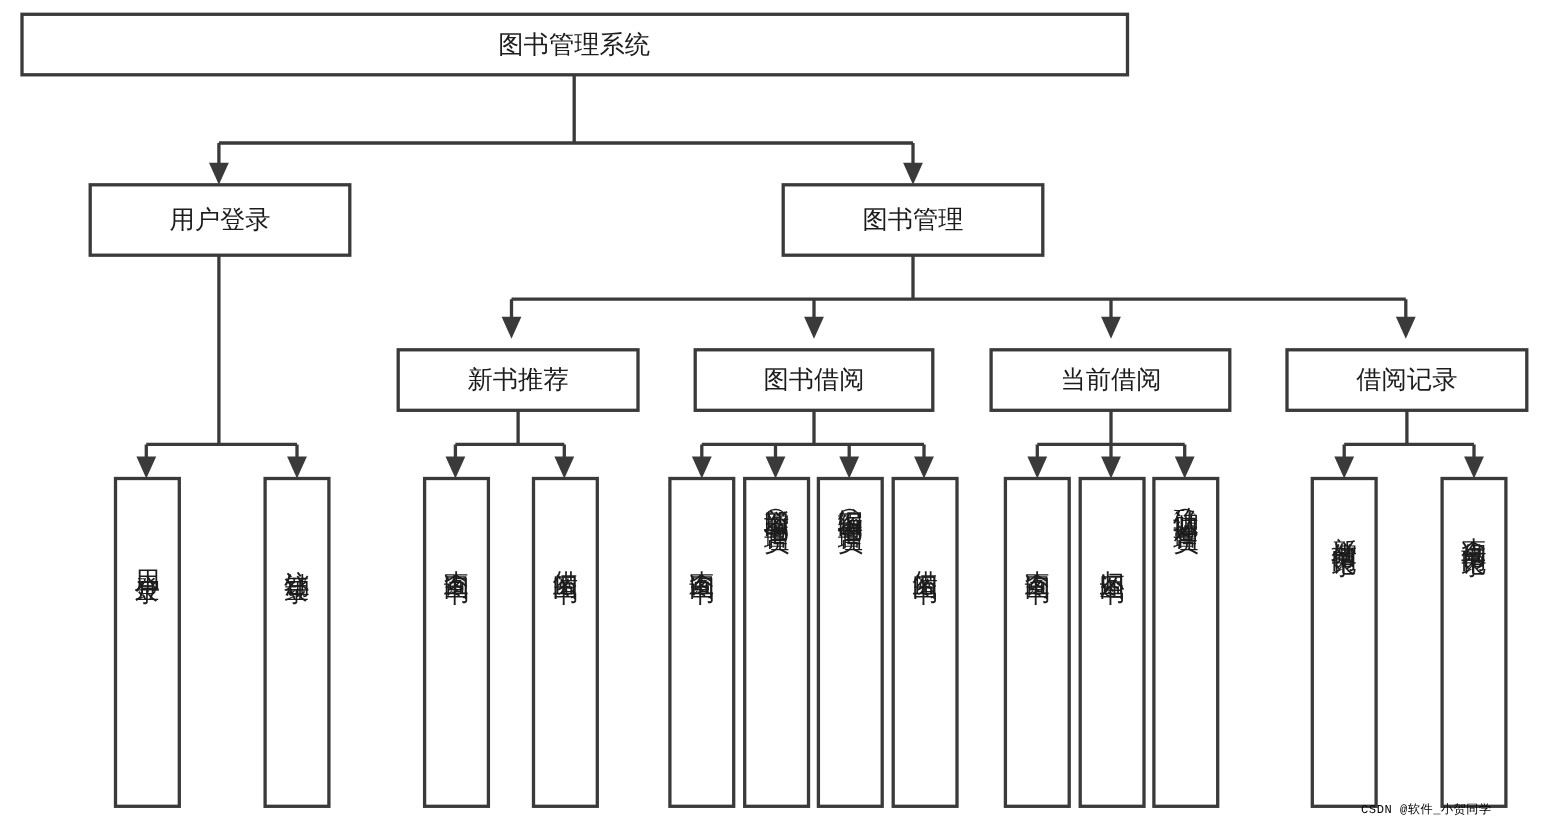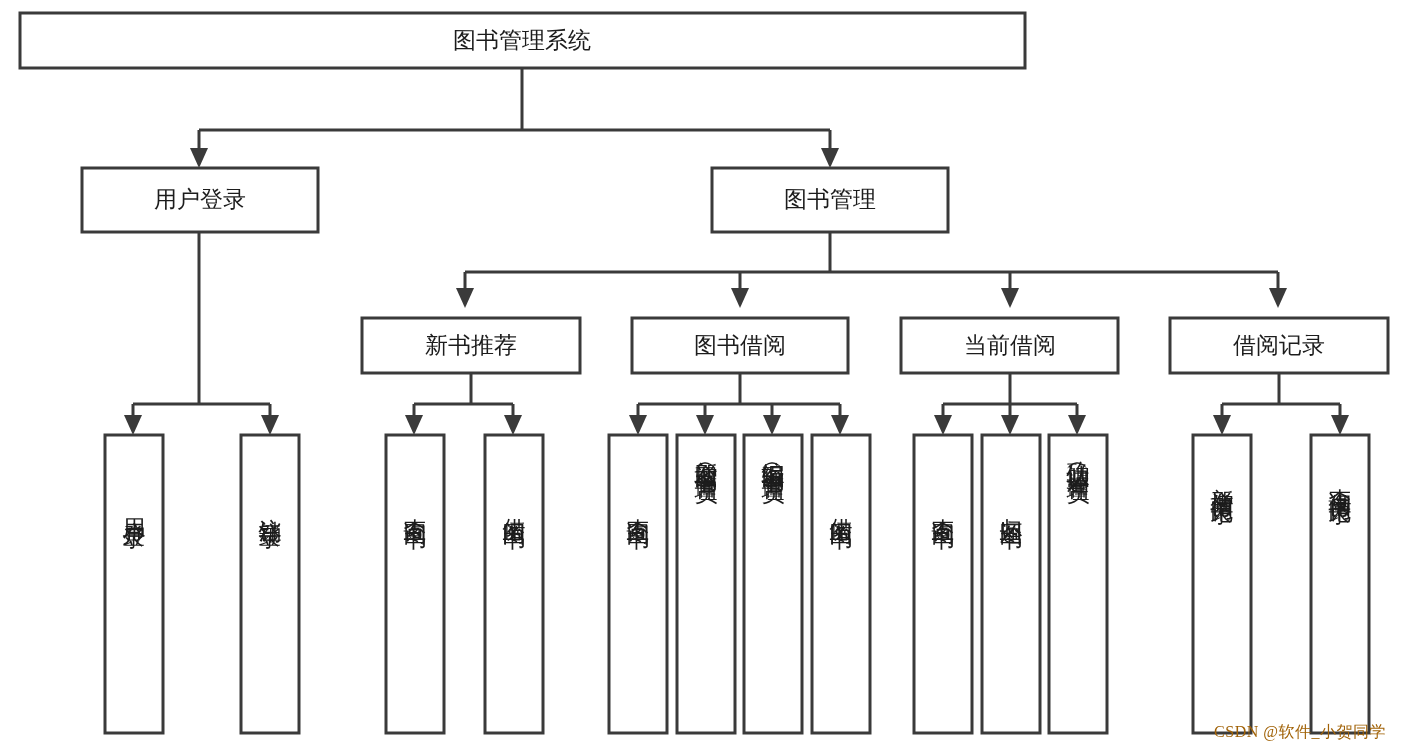--- a/index.html
+++ b/index.html
@@ -1,18 +1,18 @@
 <!DOCTYPE html>
 <html><head>
 <meta charset="utf-8">
 <style>
   html,body{margin:0;padding:0;background:#ffffff;}
   body{width:1405px;height:747px;overflow:hidden;
        font-family:"Liberation Sans","DejaVu Sans",sans-serif;}
-  #stage{position:relative;width:1364px;height:747px;background:#fff;padding-left:30px;}
+  #stage{position:relative;width:1364px;height:747px;background:#fff;}
   svg#diagram{position:absolute;left:0;top:0;width:1405px;height:747px;}
 
   .node-rect{fill:#ffffff;stroke:#3a3a3a;stroke-width:3;}
   .connector{stroke:#3a3a3a;stroke-width:3;fill:none;stroke-linecap:butt;}
   .arrow-head{fill:#3a3a3a;stroke:none;}
 
   .node-label{
     font-family:"Liberation Sans","DejaVu Sans",sans-serif;
     fill:#1c1c1c;
     font-size:23px;
@@ -33,23 +33,23 @@
     font-size:23px;
     line-height:1;
     letter-spacing:3px;
     color:#1c1c1c;
     white-space:nowrap;
   }
   .watermark{
     position:absolute;
     right:8px;
     bottom:4px;
-    font-family:Liberation Serif, serif;
-    font-size:16px;
-    color:#a16207;
+    font-family:Liberation Mono, monospace;
+    font-size:11px;
+    color:#000000;
     white-space:nowrap;
     letter-spacing:0.5px;
   }
 </style>
 </head>
 <body>
 
 <div id="stage">
 
   <svg id="diagram" viewBox="0 0 1405 747">

